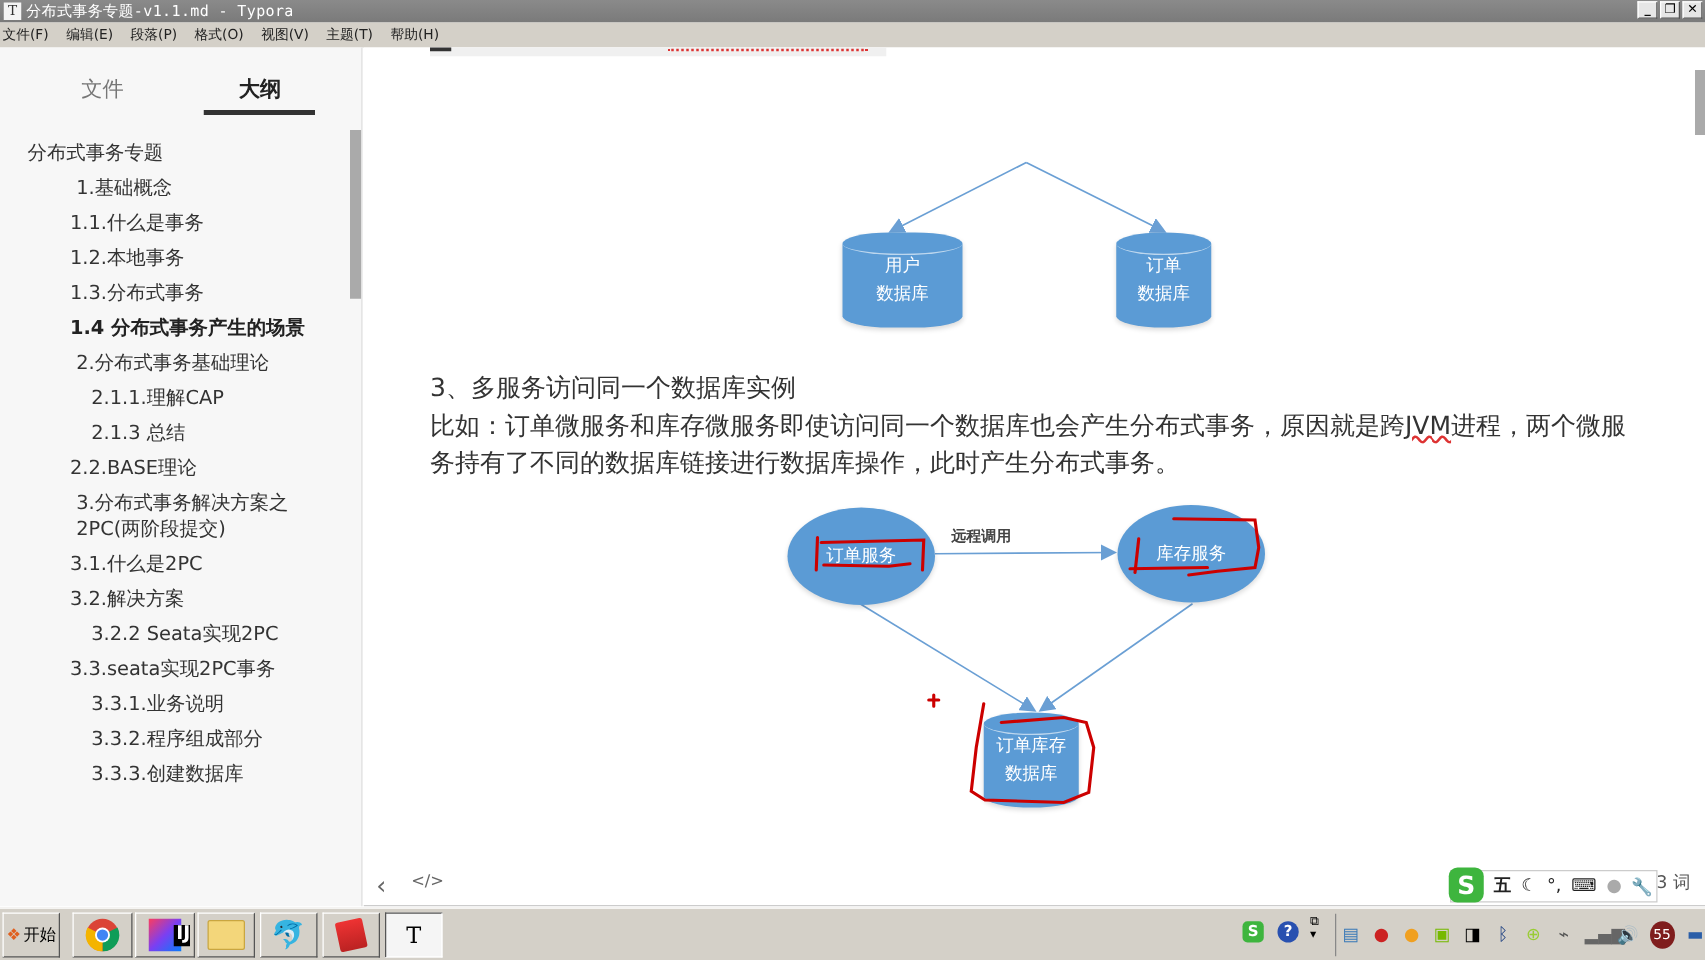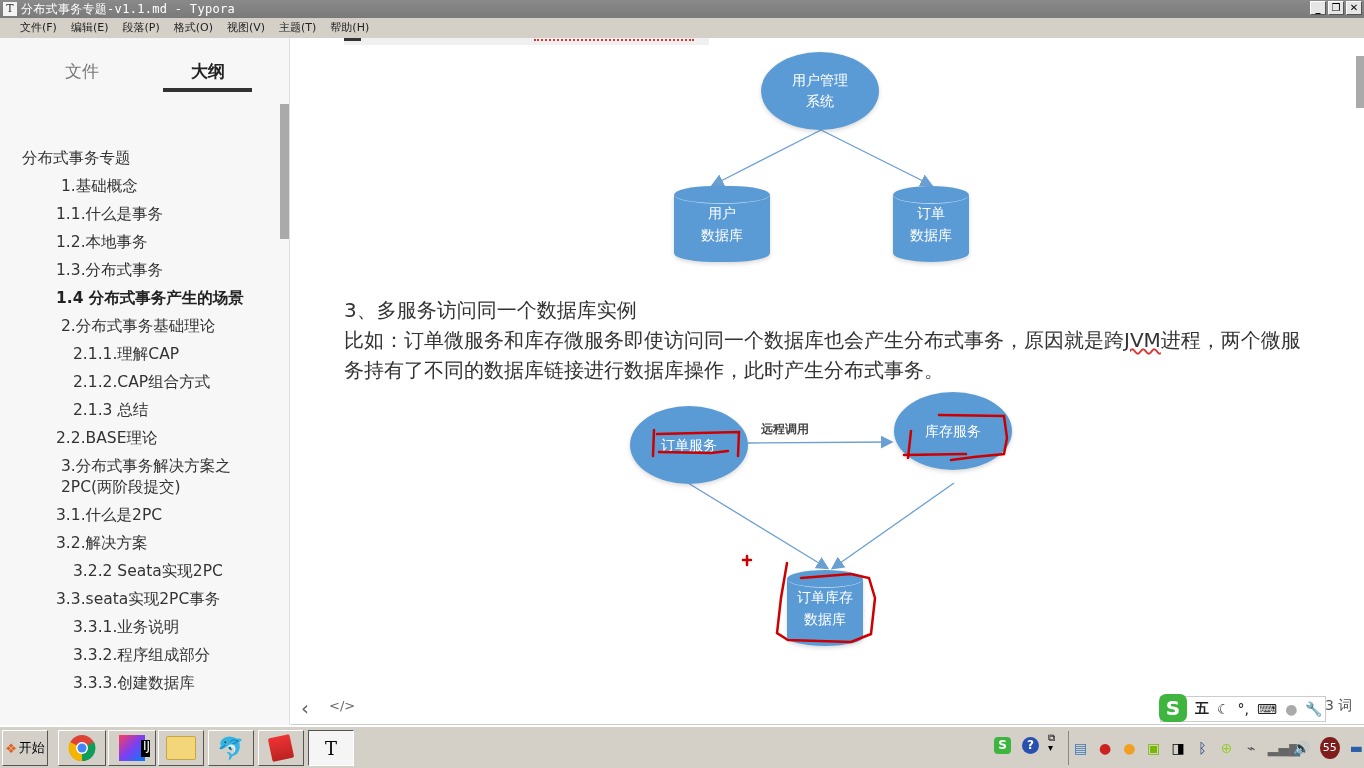--- a/index.html
+++ b/index.html
@@ -2,31 +2,31 @@
 <html><head>
 <meta charset="utf-8">
 <style>
   * { box-sizing: border-box; margin: 0; padding: 0; }
   html, body { width: 1364px; height: 768px; overflow: hidden; background: #fff; font-family: "DejaVu Sans", "Liberation Sans", sans-serif; }
   .titlebar { position: absolute; left: 0; top: 0; width: 1364px; height: 18px; background: linear-gradient(#8a8a8a, #7a7a7a); color: #fff; font-size: 12px; line-height: 18px; }
   .titlebar .appicon { position: absolute; left: 3px; top: 2px; width: 14px; height: 14px; background: #f4f4f4; color: #333; font-size: 11px; line-height: 14px; text-align: center; font-family: "DejaVu Serif", serif; }
   .titlebar .title { position: absolute; left: 21px; top: 0; font-family: "DejaVu Sans Mono", monospace; font-size: 12px; letter-spacing: 0.3px; }
   .winbtns { position: absolute; right: 2px; top: 1px; display: flex; gap: 2px; }
   .winbtn { width: 16px; height: 14px; background: #e6e6e6; border: 1px solid #fff; border-right-color: #555; border-bottom-color: #555; color: #000; font-size: 10px; line-height: 12px; text-align: center; font-weight: bold; }
-  .menubar { position: absolute; left: 0; top: 18px; width: 1364px; height: 20px; background: #d4d0c8; font-size: 11px; line-height: 20px; color: #222; display: flex; padding-left: 20px; gap: 14px; }
+  .menubar { position: absolute; left: 0; top: 18px; width: 1364px; height: 20px; background: #d4d0c8; font-size: 11px; line-height: 20px; color: #222; display: flex; padding-left: 2px; gap: 14px; }
   .menubar span { white-space: nowrap; }
   .sidebar { position: absolute; left: 0; top: 38px; width: 290px; height: 687px; background: #f7f7f7; border-right: 1px solid #e0e0e0; overflow: hidden; }
   .tabs { position: absolute; top: 0; left: 0; width: 290px; height: 58px; }
   .tab { position: absolute; top: 22px; font-size: 17px; color: #777; }
   .tab.files { left: 65px; }
   .tab.outline { left: 191px; color: #222; font-weight: bold; }
   .tab-underline { position: absolute; left: 163px; top: 50px; width: 89px; height: 4px; background: #333; }
   .outline-list { position: absolute; top: 70px; left: 0; width: 270px; }
   .ol-item { font-size: 15.5px; color: #333; line-height: 28px; white-space: nowrap; }
-  .ol-item.l0 { padding-left: 22px; margin-top: 36px; }
+  .ol-item.l0 { padding-left: 22px; }
   .ol-item.l1 { padding-left: 61px; }
   .ol-item.l2 { padding-left: 56px; }
   .ol-item.l3 { padding-left: 73px; }
   .ol-item.active { font-weight: bold; color: #222; }
   .ol-item.wrap { white-space: normal; line-height: 21px; padding-top: 4px; padding-bottom: 3px; width: 240px; }
   .sb-scroll { position: absolute; left: 280px; top: 66px; width: 9px; height: 135px; background: #aaa; }
   .content { position: absolute; left: 291px; top: 38px; width: 1073px; height: 687px; background: #fff; overflow: hidden; }
   .codeblock-top { position: absolute; left: 53px; top: -4px; width: 365px; height: 11px; background: #f0f0f0; }
   .codeblock-top .bar { position: absolute; left: 0; top: 2px; width: 17px; height: 5px; background: #333; }
   .codeblock-top .squig { position: absolute; left: 190px; top: 5px; width: 160px; height: 2px; border-bottom: 2px dotted #d33; }
@@ -80,21 +80,20 @@
   </div>
   <div class="outline-list">
     <div class="ol-item l0">分布式事务专题</div>
     <div class="ol-item l1">1.基础概念</div>
     <div class="ol-item l2">1.1.什么是事务</div>
     <div class="ol-item l2">1.2.本地事务</div>
     <div class="ol-item l2">1.3.分布式事务</div>
     <div class="ol-item l2 active">1.4 分布式事务产生的场景</div>
     <div class="ol-item l1">2.分布式事务基础理论</div>
     <div class="ol-item l3">2.1.1.理解CAP</div>
-    <div class="ol-item l3">2.1.2.CAP组合方式</div>
     <div class="ol-item l3">2.1.3 总结</div>
     <div class="ol-item l2">2.2.BASE理论</div>
     <div class="ol-item l1 wrap">3.分布式事务解决方案之2PC(两阶段提交)</div>
     <div class="ol-item l2">3.1.什么是2PC</div>
     <div class="ol-item l2">3.2.解决方案</div>
     <div class="ol-item l3">3.2.2 Seata实现2PC</div>
     <div class="ol-item l2">3.3.seata实现2PC事务</div>
     <div class="ol-item l3">3.3.1.业务说明</div>
     <div class="ol-item l3">3.3.2.程序组成部分</div>
     <div class="ol-item l3">3.3.3.创建数据库</div>
@@ -111,22 +110,20 @@
 
   <svg class="diagram" style="left:0;top:0;" width="1073" height="240">
     <defs>
       <marker id="arr" markerWidth="10" markerHeight="10" refX="8" refY="5" orient="auto">
         <path d="M0,0 L10,5 L0,10 z" fill="#6a9fd4"></path>
       </marker>
     </defs>
     <line x1="530" y1="92" x2="422" y2="147" stroke="#6a9fd4" stroke-width="1.3" marker-end="url(#arr)"></line>
     <line x1="530" y1="92" x2="640" y2="147" stroke="#6a9fd4" stroke-width="1.3" marker-end="url(#arr)"></line>
   </svg>
-  <div class="node-ellipse" style="left:470px;top:14px;width:118px;height:78px;white-space:pre-line;">用户管理
-系统</div>
   <div class="node-cyl" style="left:383px;top:148px;width:96px;height:76px;white-space:pre-line;">用户
 数据库</div>
   <div class="node-cyl" style="left:602px;top:148px;width:76px;height:76px;white-space:pre-line;">订单
 数据库</div>
 
   <div class="para" style="top:257px;">3、多服务访问同一个数据库实例</div>
   <div class="para" style="top:287px;">
     <span>比如：订单微服务和库存微服务即使访问同一个数据库也会产生分布式事务，原因就是跨</span><span class="sq">JVM</span><span>进程，两个微服务持有了不同的数据库链接进行数据库操作，此时产生分布式事务。</span>
   </div>
 
@@ -135,21 +132,21 @@
       <marker id="arr2" markerWidth="10" markerHeight="10" refX="8" refY="5" orient="auto">
         <path d="M0,0 L10,5 L0,10 z" fill="#6a9fd4"></path>
       </marker>
     </defs>
     <line x1="457" y1="405" x2="600" y2="404" stroke="#6a9fd4" stroke-width="1.3" marker-end="url(#arr2)"></line>
     <line x1="397" y1="445" x2="536" y2="530" stroke="#6a9fd4" stroke-width="1.3" marker-end="url(#arr2)"></line>
     <line x1="663" y1="445" x2="542" y2="530" stroke="#6a9fd4" stroke-width="1.3" marker-end="url(#arr2)"></line>
   </svg>
   <div class="edge-label" style="left:470px;top:383px;">远程调用</div>
   <div class="node-ellipse" style="left:339px;top:368px;width:118px;height:78px;">订单服务</div>
-  <div class="node-ellipse" style="left:603px;top:354px;width:118px;height:78px;">库存服务</div>
+  <div class="node-ellipse" style="left:603px;top:366px;width:118px;height:78px;">库存服务</div>
   <div class="node-cyl" style="left:496px;top:532px;width:76px;height:76px;white-space:pre-line;">订单库存
 数据库</div>
   <svg class="diagram" style="left:0;top:0;" width="1073" height="687">
     <g fill="none" stroke="#cc0000" stroke-width="2.5" stroke-linecap="round">
       <path d="M363,392 L362,418"></path>
       <path d="M366,396 L448,394 L447,418"></path>
       <path d="M368,414 L420,415 M420,415 L437,413"></path>
       <path d="M648,377 L713,378 L716,400 L713,416 L683,419 L660,422"></path>
       <path d="M620,393 L617,420"></path>
       <path d="M613,417 L675,416"></path>
@@ -184,21 +181,21 @@
     <svg width="28" height="28" viewBox="0 0 28 28">
         <circle cx="14" cy="14" r="13" fill="#db4437"></circle>
         <path d="M14 14 L26 8 A13 13 0 0 1 14 27 z" fill="#0f9d58"></path>
         <path d="M14 14 L14 27 A13 13 0 0 1 2 8 z" fill="#f4b400"></path>
         <circle cx="14" cy="14" r="6" fill="#fff"></circle>
         <circle cx="14" cy="14" r="4.5" fill="#4285f4"></circle>
       </svg>
   </div>
   <div class="tb-btn" style="left:108px;width:48px;">
     <div style="width:26px;height:26px;background:linear-gradient(135deg,#fc3c5e,#7b3ff2,#087cfa);display:flex;align-items:center;justify-content:center;">
-        <div style="width:17px;height:17px;background:#000;color:#fff;font-size:12px;font-weight:normal;line-height:12px;padding-left:2px;margin-left:27px;">IJ</div>
+        <div style="width:17px;height:17px;background:#000;color:#fff;font-size:15px;font-weight:bold;line-height:12px;padding-left:2px;margin-left:27px;">IJ</div>
       </div>
   </div>
   <div class="tb-btn" style="left:158px;width:46px;">
     <div style="width:30px;height:24px;background:#f3d67a;border:1px solid #c9a640;border-radius:2px;"></div>
   </div>
   <div class="tb-btn" style="left:208px;width:46px;">
     <span style="color:#5a6fb0;font-size:22px;">🐬</span>
   </div>
   <div class="tb-btn" style="left:258px;width:46px;">
     <div style="width:22px;height:24px;background:linear-gradient(#e33,#b22);transform:rotate(-12deg);border-radius:2px;"></div>

